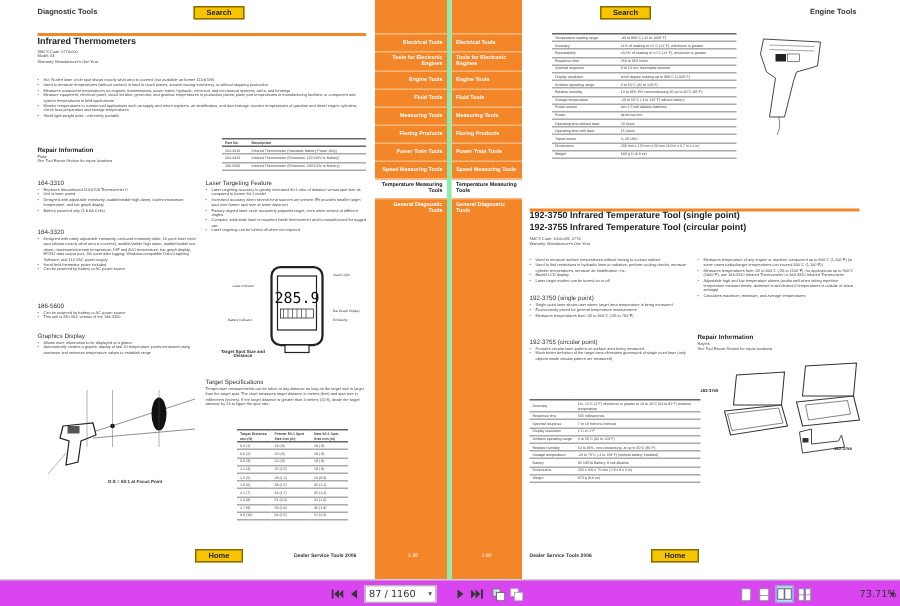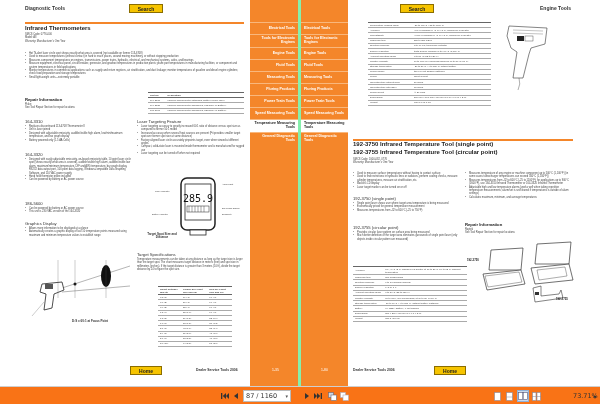--- a/index.html
+++ b/index.html
@@ -28,21 +28,21 @@
 .bullets li:before{content:"•";position:absolute;left:0}
 .sub-h{position:absolute;font-size:4.2px;color:#333}
 .sub-hb{position:absolute;font-size:4.2px;color:#222;font-weight:bold}
 table.spec{position:absolute;border-collapse:collapse;font-size:2.4px;color:#444}
 table.spec td,table.spec th{border-bottom:0.5px solid #aaa;padding:0.6px 2px;text-align:left;font-weight:normal;white-space:nowrap}
 table.spec tr:first-child td{border-top:1px solid #666}
 table.spec th{border-top:1px solid #666;border-bottom:1px solid #666;font-weight:bold}
 .footer-text{position:absolute;top:368px;font-size:3.4px;font-weight:bold;color:#333}
 .page-num{position:absolute;top:368px;font-size:3.4px;color:#fff}
 .illus{position:absolute}
-.toolbar{position:absolute;left:0;top:386px;width:600px;height:18px;background:#f97316;border-top:1px solid #cfcfcf}
+.toolbar{position:absolute;left:0;top:386px;width:600px;height:18px;background:#d946ef;border-top:1px solid #cfcfcf}
 .tb-btn{position:absolute;top:3px;height:12px;display:flex;align-items:center;justify-content:center;font-size:8px;color:#333}
 .page-input{position:absolute;left:243px;top:3px;width:48px;height:12px;background:#fff;border:1px solid #bbb;font-size:6.5px;color:#333;padding-left:2px;display:flex;align-items:center;font-family:"DejaVu Sans",sans-serif}
 .zoom-label{position:absolute;left:573px;top:3px;height:12px;font-size:6.5px;color:#333;display:flex;align-items:center;font-family:"DejaVu Sans",sans-serif}
 </style>
 </head>
 <body>
 
 <div class="viewer">
 
   <div class="page left">

